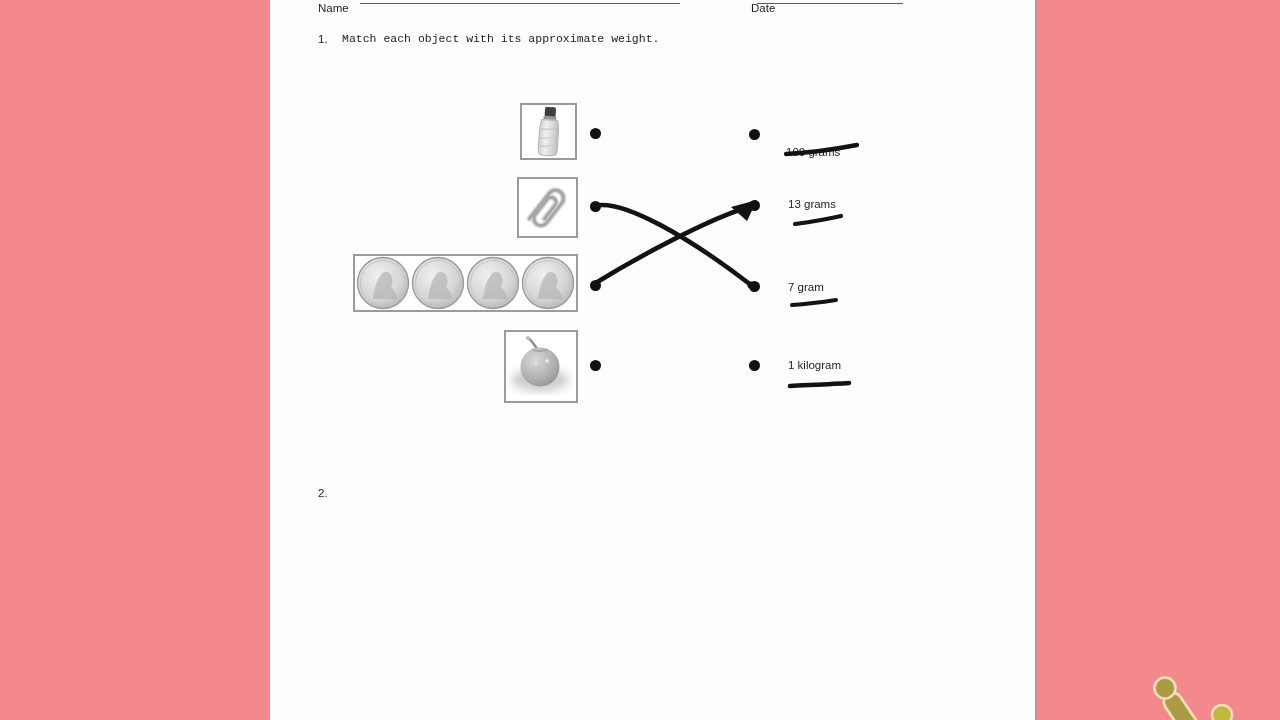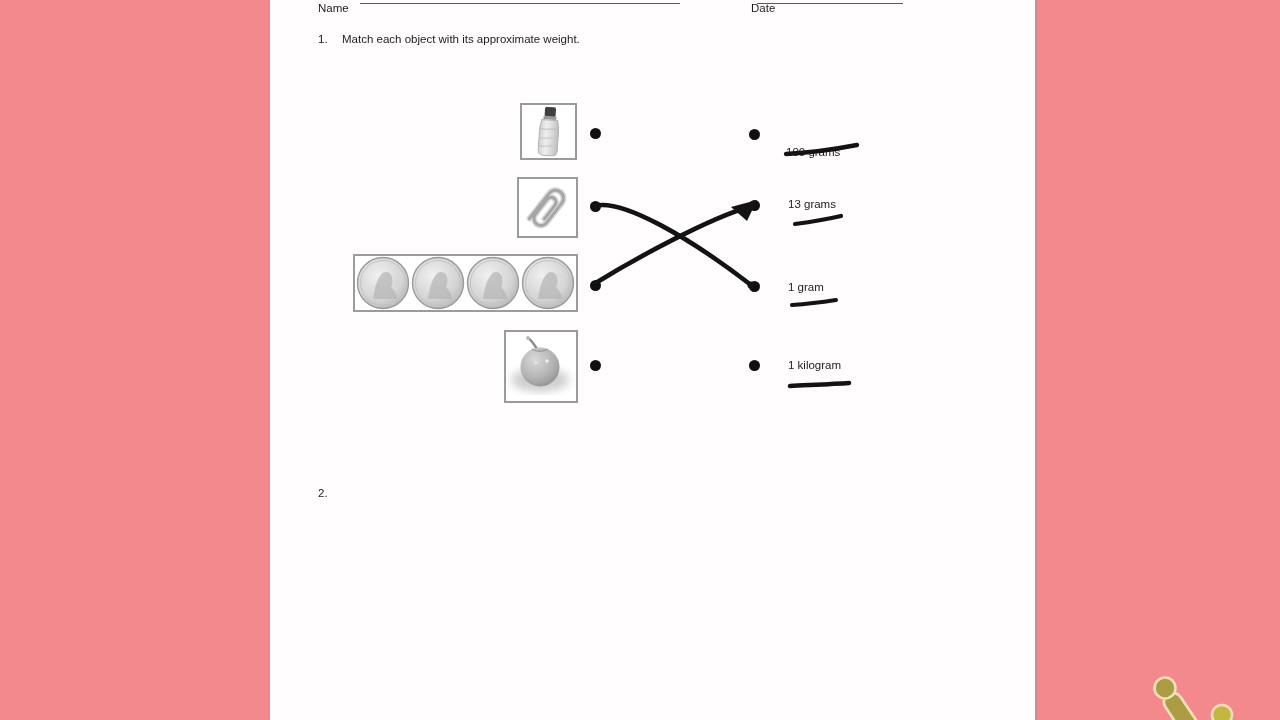--- a/index.html
+++ b/index.html
@@ -24,21 +24,21 @@
 
 <div class="stage">
   <div class="paper">
 
     <span class="t" style="left:48px; top:1px;">Name</span>
     <div class="rule" style="left:90px; top:3px; width:320px;"></div>
     <span class="t" style="left:455px; top:1px;margin-left:26px;">Date</span>
     <div class="rule" style="left:487px; top:3px; width:146px;"></div>
 
     <span class="t" style="left:48px; top:32px;">1.</span>
-    <span class="t" style="left:72px; top:32px;">Match each object with its approximate weight.</span>
+    <span class="t" style="left:72px; top:32px;font-family:Liberation Mono, monospace;">Match each object with its approximate weight.</span>
 
     <div class="obj-box" style="left:250px; top:103px; width:57px; height:57px;">
       <svg width="53" height="53" viewBox="0 0 53 53">
         <defs>
           <linearGradient id="botg" x1="0" y1="0" x2="1" y2="0">
             <stop offset="0" stop-color="#cfcfcf"></stop>
               <stop offset="0.35" stop-color="#efefef"></stop>
             <stop offset="0.7" stop-color="#d8d8d8"></stop>
               <stop offset="1" stop-color="#bdbdbd"></stop>
           </linearGradient>
@@ -111,21 +111,21 @@
     <div class="dot" style="left:320px; top:280px;"></div>
     <div class="dot" style="left:320px; top:360px;"></div>
 
     <div class="dot" style="left:479px; top:129px;"></div>
     <div class="dot" style="left:479px; top:200px;"></div>
     <div class="dot" style="left:479px; top:281px;"></div>
     <div class="dot" style="left:479px; top:360px;"></div>
 
     <span class="t" style="left:516px; top:145px;">100 grams</span>
     <span class="t" style="left:518px; top:197px;">13 grams</span>
-    <span class="t" style="left:518px; top:280px;">1 gram</span>
+    <span class="t" style="left:518px; top:280px;">7 gram</span>
     <span class="t" style="left:518px; top:358px;">1 kilogram</span>
 
     <svg class="pen-overlay" width="765" height="720" viewBox="0 0 765 720">
       <g stroke="#131313" fill="none" stroke-linecap="round">
 
         <path d="M324,206 C352,198 420,238 481,285" stroke-width="4.6"></path>
         <circle cx="481" cy="285" r="3.6" fill="#131313" stroke="none"></circle>
 
         <path d="M324,284 C366,258 440,218 479,207" stroke-width="4.6"></path>
         <path d="M487,200 L461,207 L477,221 Z" fill="#131313" stroke="none"></path>

